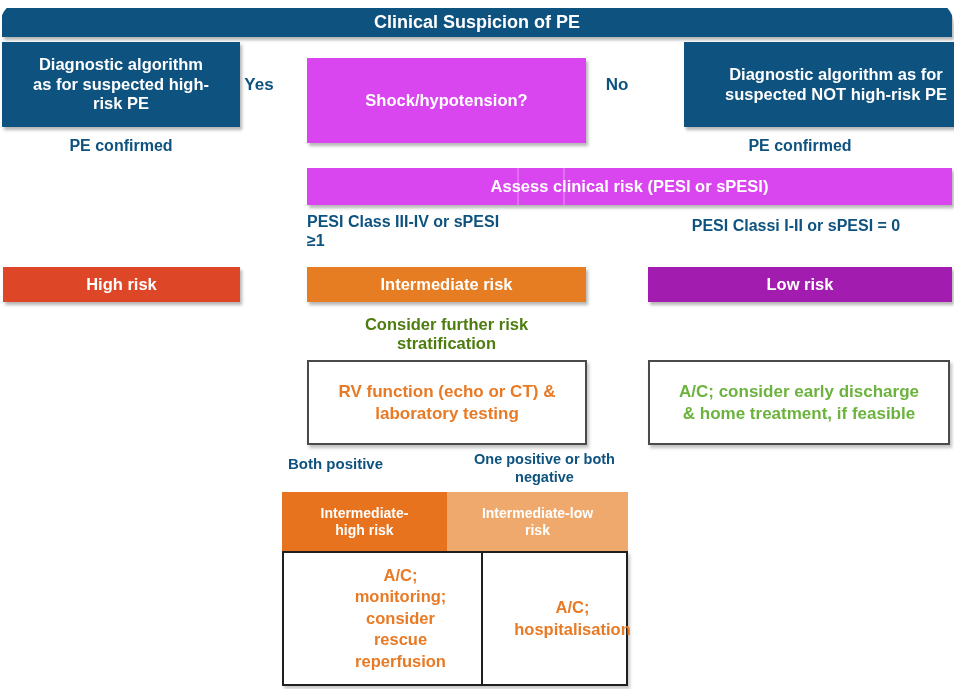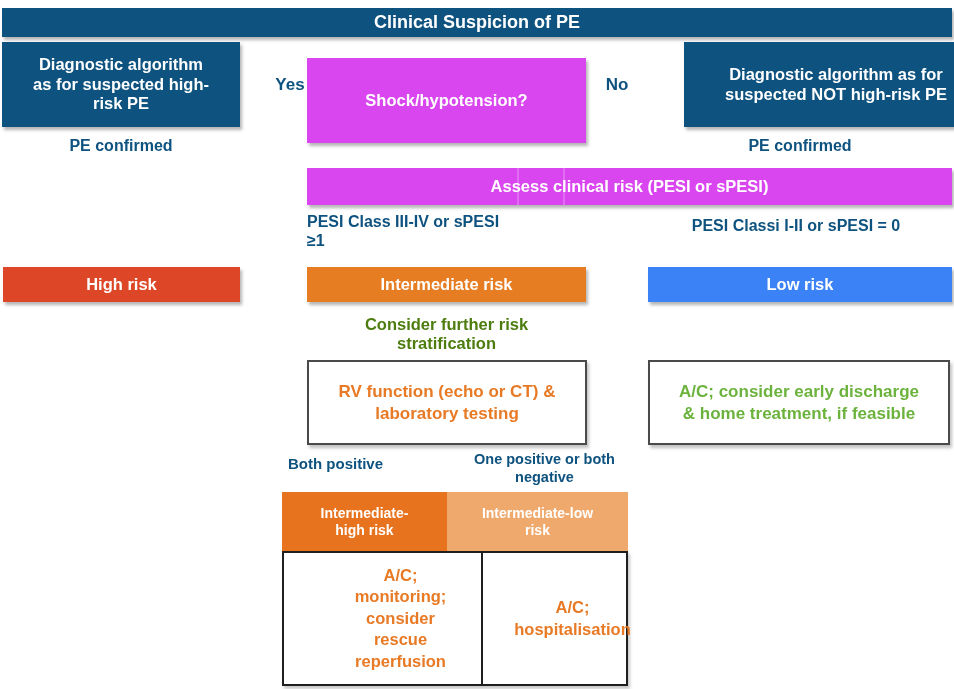--- a/index.html
+++ b/index.html
@@ -3,20 +3,21 @@
 <meta charset="utf-8">
 <style>
   html,body{margin:0;padding:0;background:#ffffff;}
   #canvas{
     position:relative;
     width:954px;height:689px;
     background:#ffffff;
     font-family:"Liberation Sans", sans-serif;
     font-weight:bold;
     overflow:hidden;
+    border-radius:25px;
   }
   .abs{position:absolute;box-sizing:border-box;}
   .flex{display:flex;align-items:center;justify-content:center;text-align:center;}
   .pre{white-space:pre-line;}
   .bluebox{
     color:#ffffff;
     font-size:16.5px;line-height:1.18;
     box-shadow:2px 3px 3px rgba(90,90,90,0.45);
   }
   .bar{
@@ -51,21 +52,21 @@
 <body>
 
 <div id="canvas">
 
   <div class="abs flex bluebox" style="left: 2px; top: 8px; width: 950px; height: 29px; font-size: 18px; background-color: rgb(14, 82, 127);">Clinical Suspicion of PE</div>
 
   <div class="abs flex bluebox pre" style="left: 2px; top: 42px; width: 238px; height: 85px; background-color: rgb(14, 82, 127);">Diagnostic algorithm
 as for suspected high-
 risk PE</div>
 
-  <div class="abs flex" style="left: 259px; top: 42px; width: 62px; height: 85px; font-size: 17px; color: rgb(14, 82, 127);">Yes</div>
+  <div class="abs flex" style="left: 228px; top: 42px; width: 62px; height: 85px; font-size: 17px; color: rgb(14, 82, 127);">Yes</div>
 
   <div class="abs flex bluebox" style="left: 307px; top: 58px; width: 279px; height: 85px; background-color: #d946ef;">Shock/hypotension?</div>
 
   <div class="abs flex" style="left: 588px; top: 42px; width: 58px; height: 85px; font-size: 17px; color: rgb(14, 82, 127);">No</div>
 
   <div class="abs flex bluebox pre" style="left: 648px; top: 42px; width: 304px; height: 85px; background-color: rgb(14, 82, 127); margin-left: 36px;">Diagnostic algorithm as for
 suspected NOT high-risk PE</div>
 
   <div class="abs flex bluelabel" style="left: 2px; top: 133px; width: 238px; height: 26px; color: rgb(14, 82, 127);">PE confirmed</div>
 
@@ -79,21 +80,21 @@
 
   <div class="abs bluelabel pre" style="left: 307px; top: 213px; width: 300px; height: 50px; text-align: left; color: rgb(14, 82, 127);">PESI Class III-IV or sPESI
 ≥1</div>
 
   <div class="abs flex bluelabel" style="left: 640px; top: 213px; width: 312px; height: 26px; color: rgb(14, 82, 127);">PESI Classi I-II or sPESI = 0</div>
 
   <div class="abs flex bar" style="left: 3px; top: 267px; width: 237px; height: 35px; background-color: rgb(221, 71, 39);">High risk</div>
 
   <div class="abs flex bar" style="left: 307px; top: 267px; width: 279px; height: 35px; background-color: rgb(230, 125, 34);">Intermediate risk</div>
 
-  <div class="abs flex bar" style="left: 648px; top: 267px; width: 304px; height: 35px; background-color: #3b82f6;">Low risk</div>
+  <div class="abs flex bar" style="left: 648px; top: 267px; width: 304px; height: 35px; background-color: #a21caf;">Low risk</div>
 
   <div class="abs flex bluelabel pre" style="left: 290px; top: 310px; width: 313px; height: 48px; font-size: 16.5px; color: #4d7c0f;">Consider further risk
 stratification</div>
 
 
   <div class="abs flex outlinebox pre" style="left: 307px; top: 360px; width: 280px; height: 85px; color: rgb(232, 122, 37);">RV function (echo or CT) &amp;
 laboratory testing</div>
 
   <div class="abs flex outlinebox pre" style="left: 648px; top: 360px; width: 302px; height: 85px; color: rgb(108, 179, 62);">A/C; consider early discharge
 &amp; home treatment, if feasible</div>

